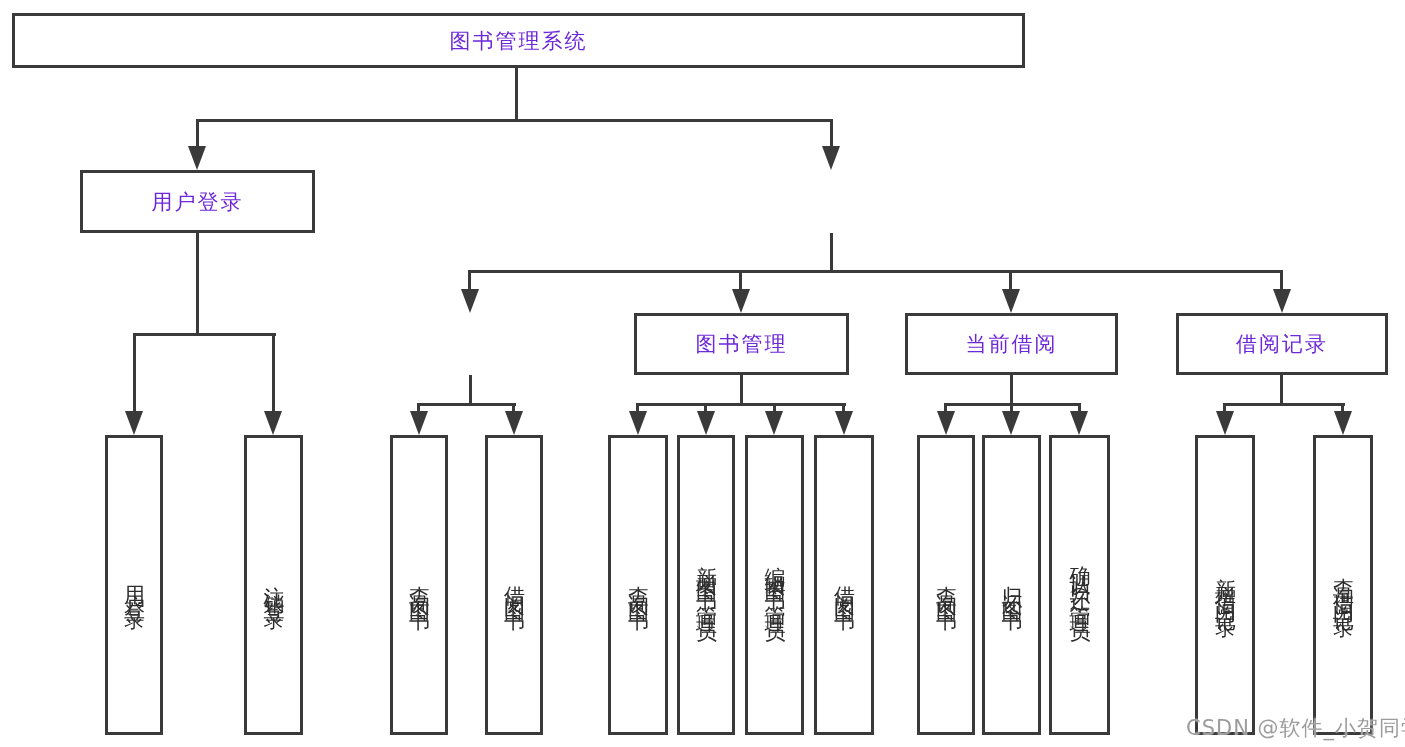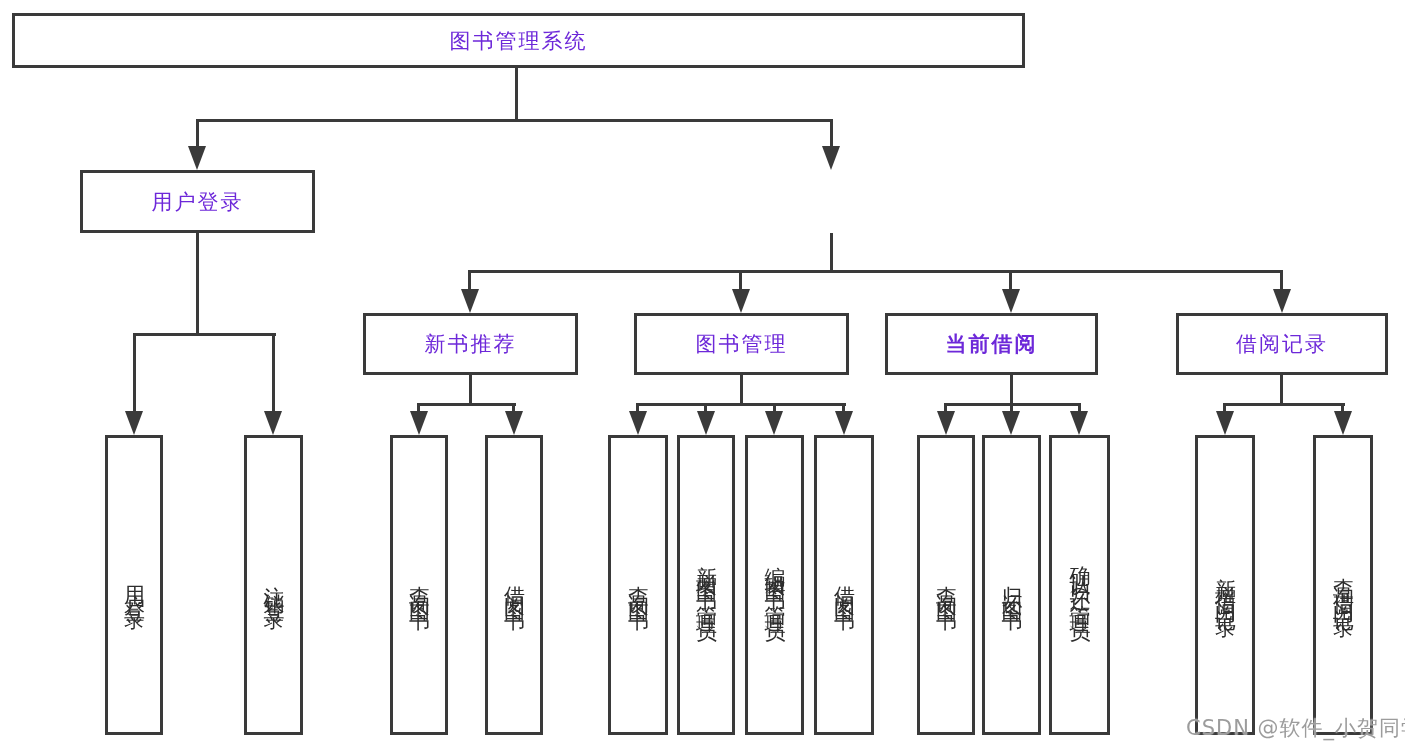--- a/index.html
+++ b/index.html
@@ -52,23 +52,22 @@
   <div class="h" style="left:469px;top:270px;width:814px;"></div>
   <div class="v" style="left:468px;top:270px;height:21px;"></div>
   <div class="tri" style="left:461px;top:289px;"></div>
   <div class="v" style="left:739px;top:270px;height:21px;"></div>
   <div class="tri" style="left:732px;top:289px;"></div>
   <div class="v" style="left:1009px;top:270px;height:21px;"></div>
   <div class="tri" style="left:1002px;top:289px;"></div>
   <div class="v" style="left:1280px;top:270px;height:21px;"></div>
   <div class="tri" style="left:1273px;top:289px;"></div>
 
-  <div class="node" style="left:363px;top:313px;width:215px;height:62px;">新书推荐</div>
   <div class="node" style="left:634px;top:313px;width:215px;height:62px;">图书管理</div>
-  <div class="node" style="left:885px;top:313px;width:213px;height:62px;font-weight:bold;">当前借阅</div>
+  <div class="node" style="left:905px;top:313px;width:213px;height:62px;">当前借阅</div>
   <div class="node" style="left:1176px;top:313px;width:212px;height:62px;">借阅记录</div>
 
   <div class="v" style="left:469px;top:375px;height:31px;"></div>
   <div class="h" style="left:418px;top:403px;width:98px;"></div>
   <div class="v" style="left:417px;top:403px;height:14px;"></div>
   <div class="tri" style="left:410px;top:411px;"></div>
   <div class="v" style="left:512px;top:403px;height:14px;"></div>
   <div class="tri" style="left:505px;top:411px;"></div>
 
   <div class="v" style="left:740px;top:375px;height:31px;"></div>

